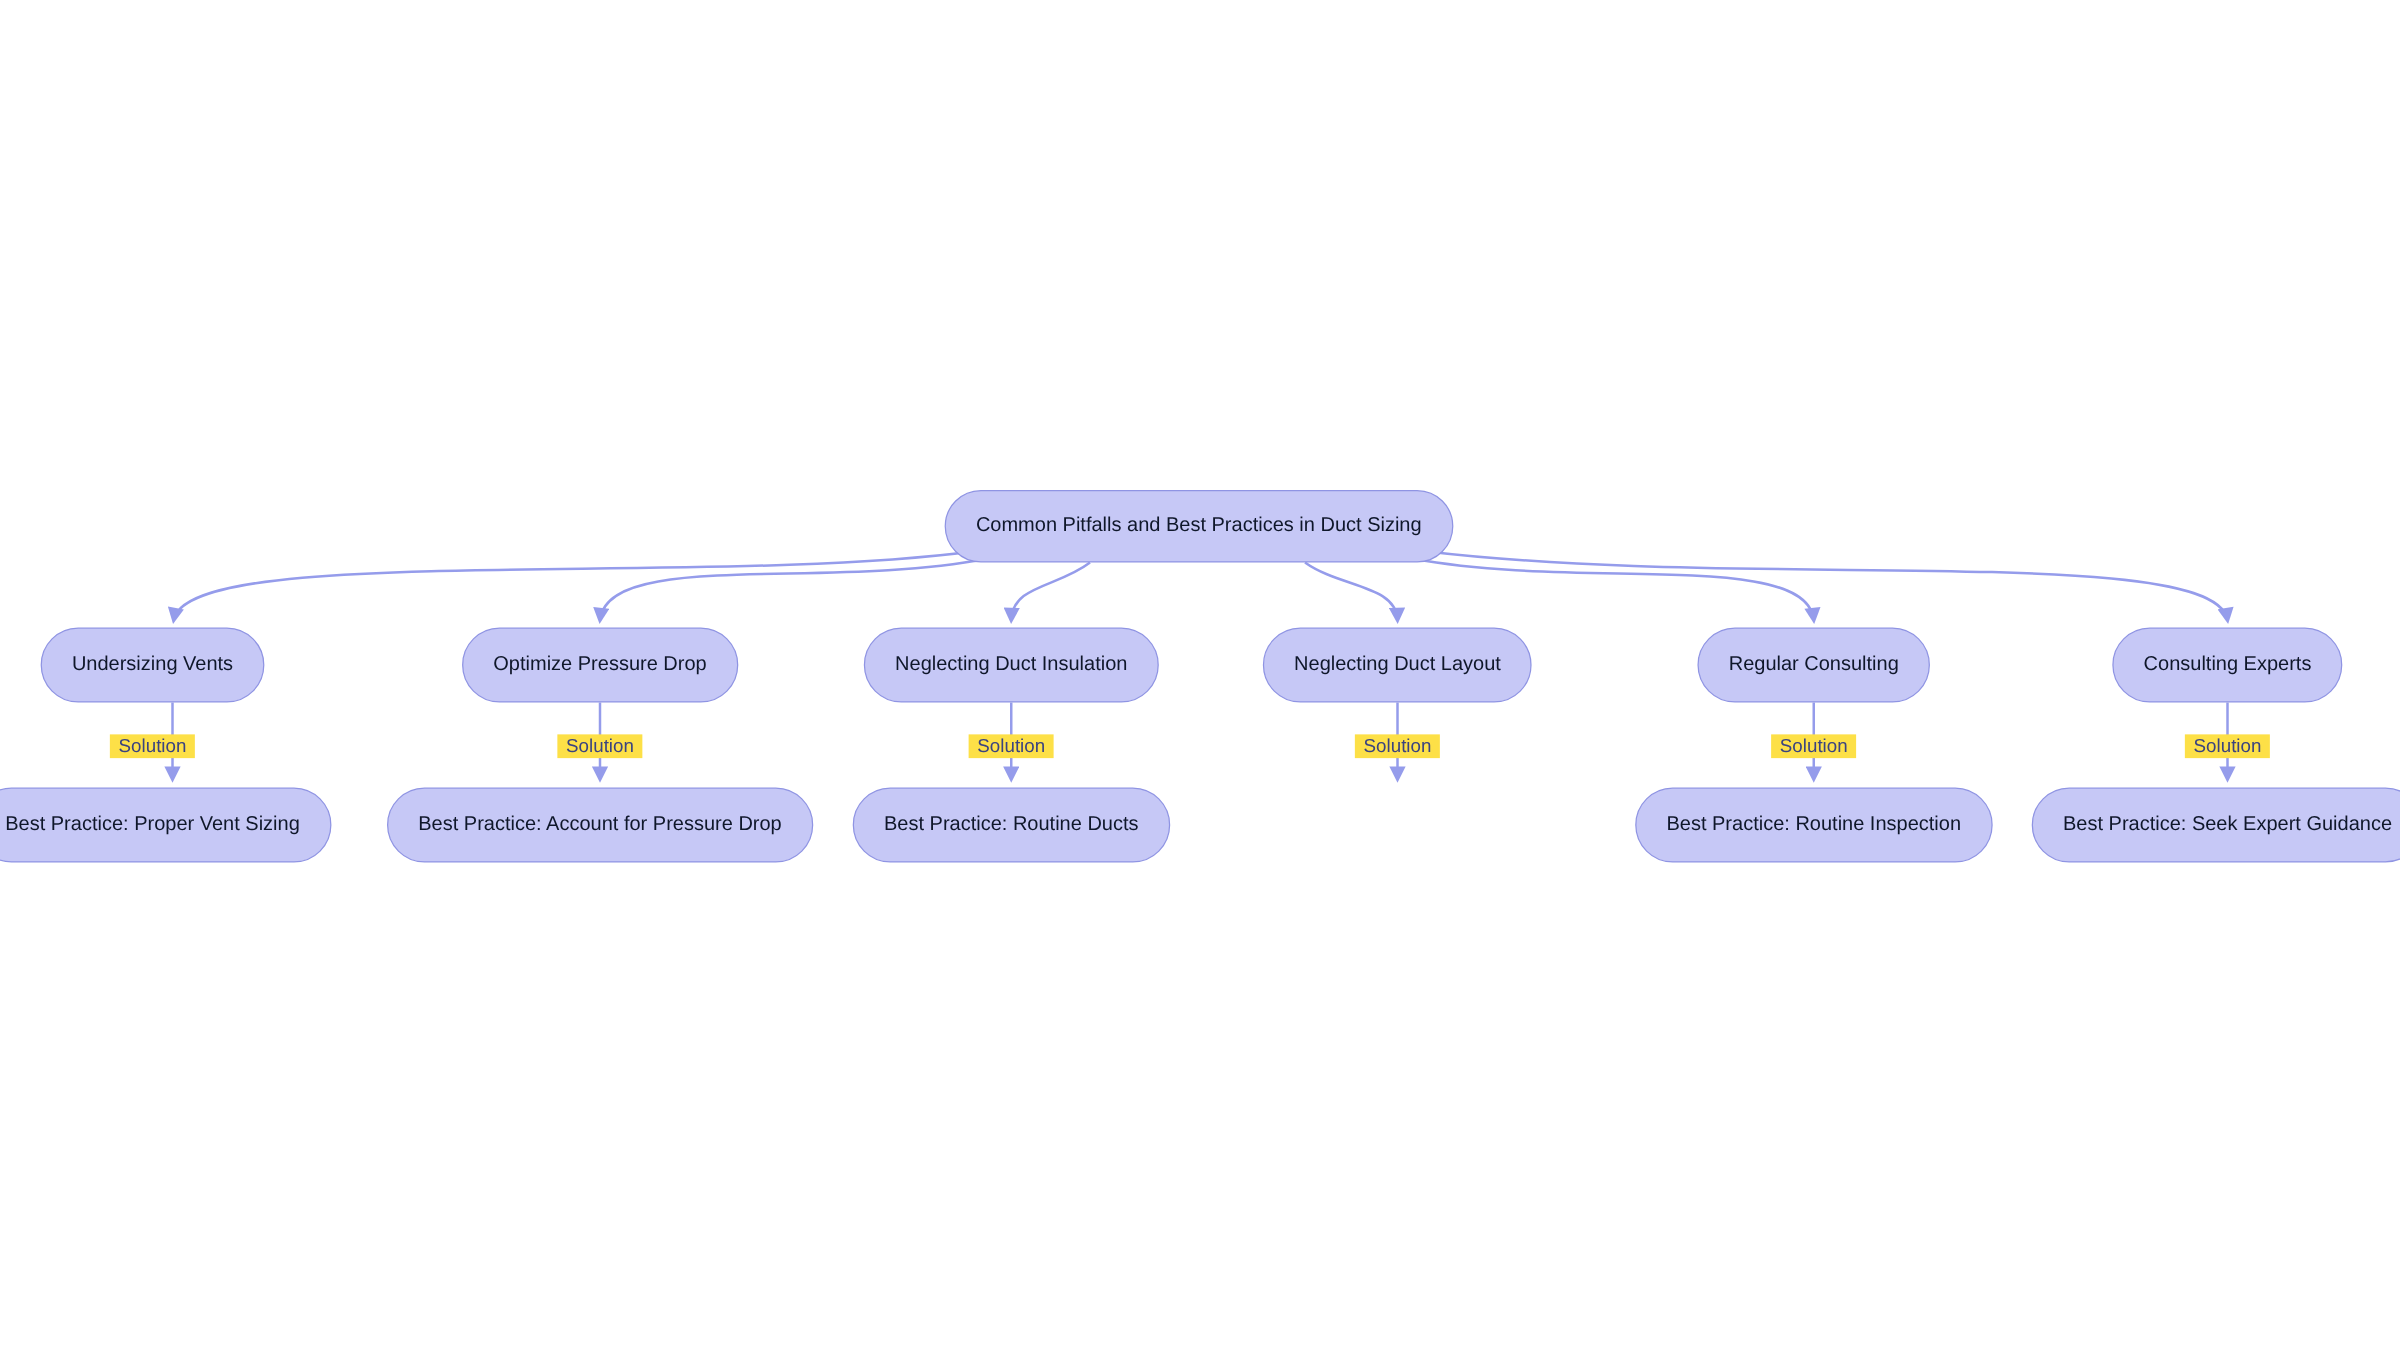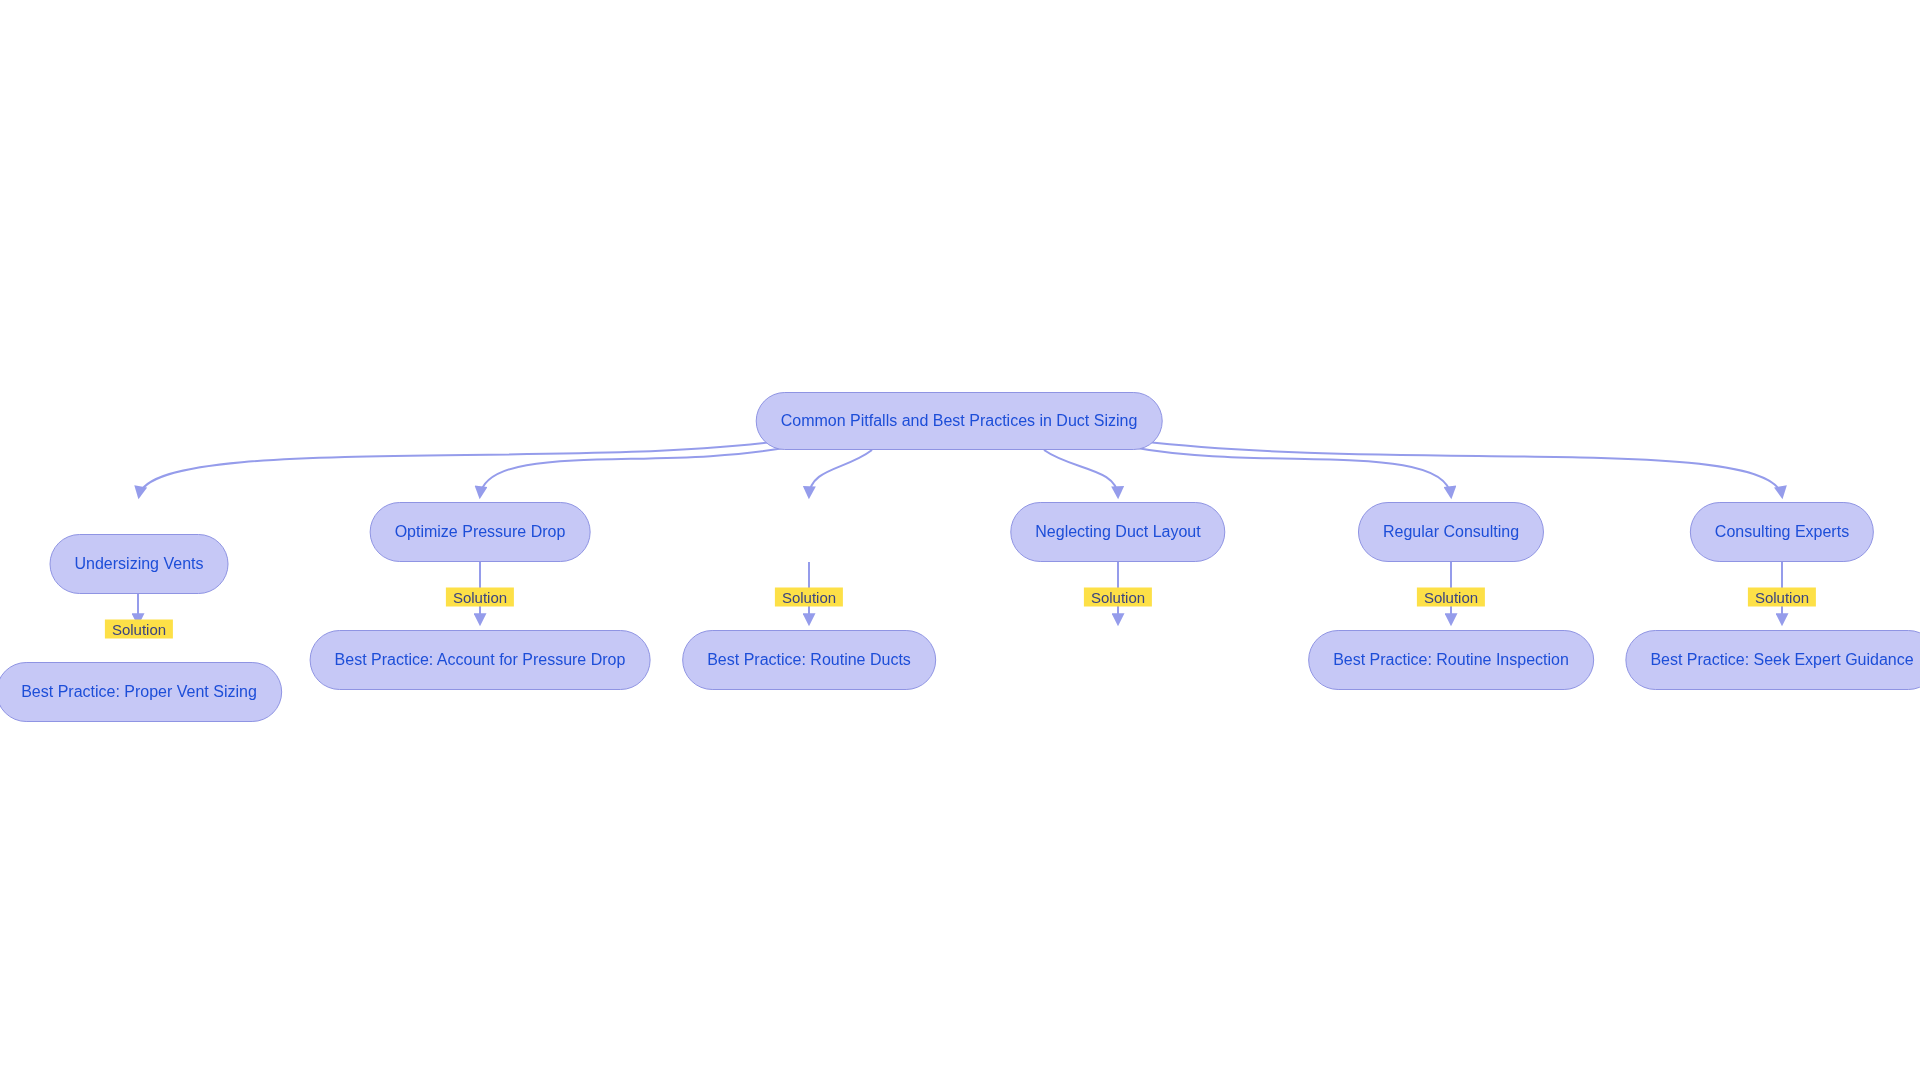--- a/index.html
+++ b/index.html
@@ -31,42 +31,42 @@
   .node {
     position: absolute;
     transform: translate(-50%, -50%);
     display: flex;
     align-items: center;
     justify-content: center;
     white-space: nowrap;
     background: #c6c8f6;
     border: 1.5px solid #8f94e3;
     border-radius: 30px;
-    color: #1d4ed8;
+    color: #0f172a;
     font-size: 16px;
     padding: 16px 24px;
     box-sizing: border-box;
   }
   .node.root { height: 58px; top: 421px; left: 959px; }
   .node.row  { height: 60px; }
   .pitfall   { top: 532px; }
   .bp        { top: 660px; }
   .edge-label {
     position: absolute;
     transform: translate(-50%, -50%);
     top: 597px;
     background: #fde047;
     color: #3a4380;
     font-size: 15px;
     padding: 1px 7px;
     white-space: nowrap;
     text-align: right;
   }
   
-  .cx1 { left: 139px; margin-top: 32px; }
+  .cx1 { left: 122px; }
   .cx2 { left: 480px; }
   .cx3 { left: 809px; }
   .cx4 { left: 1118px; }
   .cx5 { left: 1451px; }
   .cx6 { left: 1782px; }
 </style>
 </head>
 <body>
 
 <div class="canvas">
@@ -96,20 +96,21 @@
   <div class="node root">Common Pitfalls and Best Practices in Duct Sizing</div>
 
   <div class="node row pitfall cx1">Undersizing Vents</div>
   <div class="edge-label cx1">Solution</div>
   <div class="node row bp cx1">Best Practice: Proper Vent Sizing</div>
 
   <div class="node row pitfall cx2">Optimize Pressure Drop</div>
   <div class="edge-label cx2">Solution</div>
   <div class="node row bp cx2">Best Practice: Account for Pressure Drop</div>
 
+  <div class="node row pitfall cx3">Neglecting Duct Insulation</div>
   <div class="edge-label cx3">Solution</div>
   <div class="node row bp cx3">Best Practice: Routine Ducts</div>
 
   <div class="node row pitfall cx4">Neglecting Duct Layout</div>
   <div class="edge-label cx4">Solution</div>
 
   <div class="node row pitfall cx5">Regular Consulting</div>
   <div class="edge-label cx5">Solution</div>
   <div class="node row bp cx5">Best Practice: Routine Inspection</div>
 

